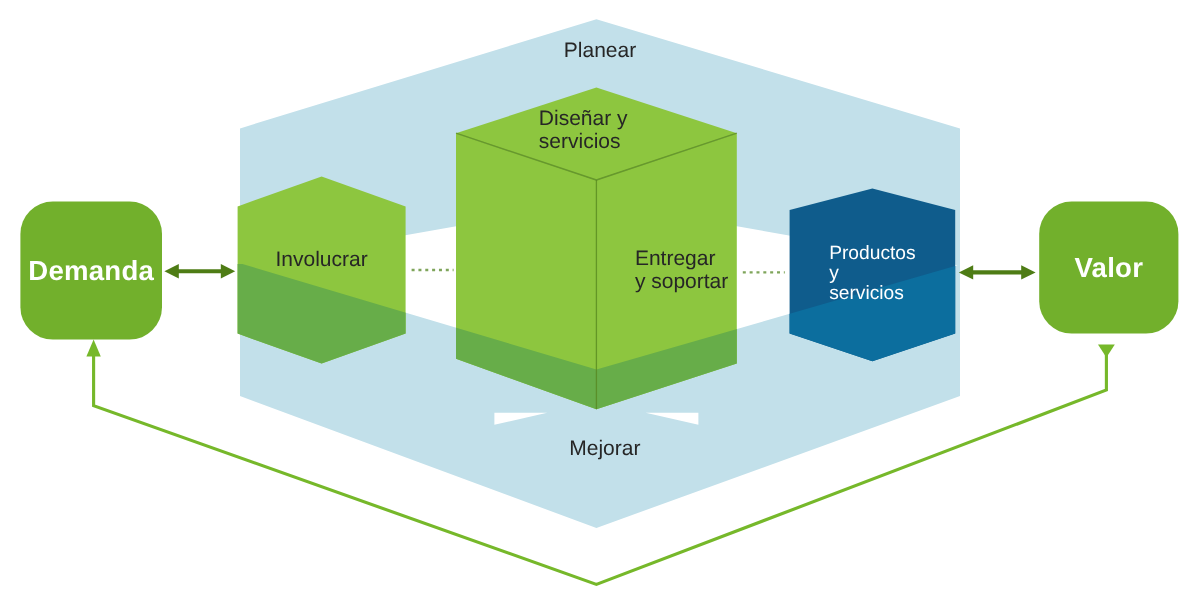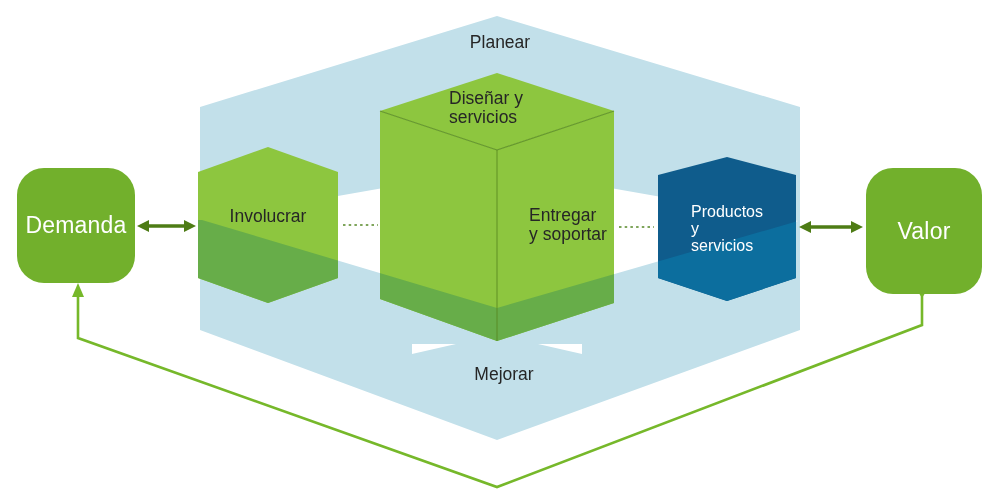--- a/index.html
+++ b/index.html
@@ -29,21 +29,21 @@
   .dots{stroke:#7FA55B;stroke-width:2;stroke-dasharray:2.5 3.2;}
   .darrow{stroke:var(--arrow-dark);stroke-width:3.4;}
   .dhead{fill:var(--arrow-dark);}
   .loop{stroke:var(--loop-green);stroke-width:2.6;fill:none;}
   .loop-head{fill:var(--loop-green);}
   .node-box{
     position:absolute;background:var(--node-green);border-radius:27px;
     display:flex;align-items:center;justify-content:center;
   }
   .node-box .node-label{
-    color:#fff;font-weight:normal;font-size:23px;letter-spacing:.2px;
+    color:#fff;font-weight:bold;font-size:23px;letter-spacing:.2px;
   }
   .lbl{
     position:absolute;transform:translate(-50%,-50%);
     text-align:left;color:var(--ink);font-size:17.5px;line-height:19px;white-space:nowrap;
   }
   .lbl.light{color:#fff;font-size:16px;line-height:17px;}
   .lbl span{display:block;}
 </style>
 </head>
 <body>
@@ -88,21 +88,21 @@
     <line class="cube-edge" x1="614" y1="111" x2="497" y2="150"></line>
     <line class="cube-edge" x1="497" y1="150" x2="497" y2="341"></line>
 
     <polygon class="shape-blue" points="727,157 796,175 796,278 727,301 658,278 658,175"></polygon>
     <polygon class="shape-blue-low" points="727,157 796,175 796,278 727,301 658,278 658,175" clip-path="url(#clip-band-low)"></polygon>
   </svg>
 
   <div class="node-box" style="left:17px;top:168px;width:118px;height:115px">
     <span class="node-label">Demanda</span>
   </div>
-  <div class="node-box" style="left:866px;top:168px;width:116px;height:126px">
+  <div class="node-box" style="left:866px;top:168px;width:116px;height:110px">
     <span class="node-label">Valor</span>
   </div>
 
   <div class="lbl" style="left:500px;top:42px">Planear</div>
   <div class="lbl" style="left:504px;top:374px">Mejorar</div>
 
   <div class="lbl" style="left:268px;top:216px">Involucrar</div>
 
   <div class="lbl" style="left:486px;top:108px">
     <span>Diseñar y</span>

